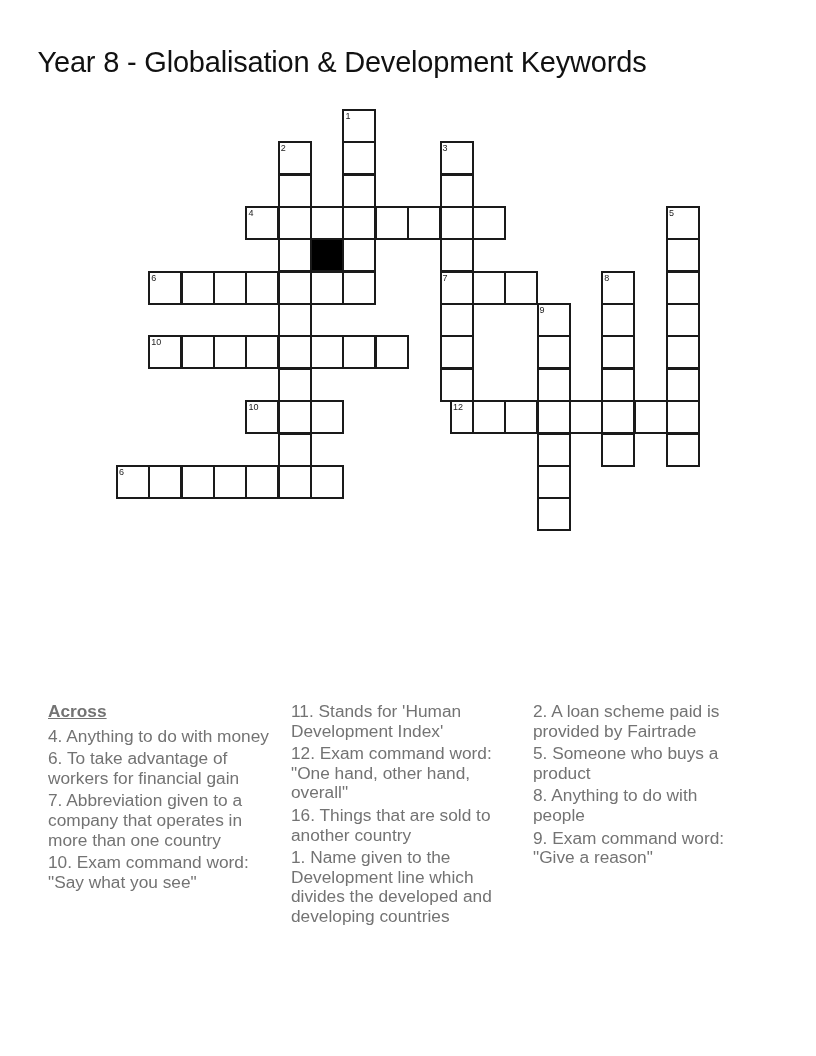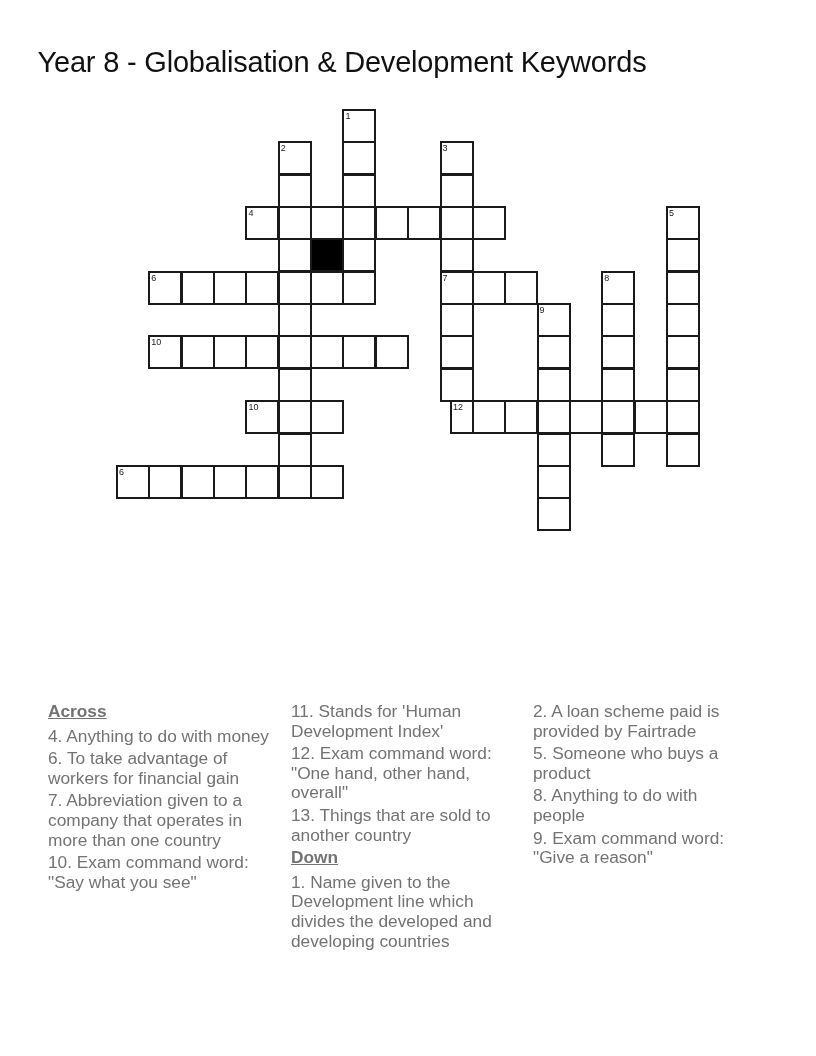--- a/index.html
+++ b/index.html
@@ -192,22 +192,21 @@
   <div class="heading">Across</div>
   <div class="clue"><span class="n">4.</span><span> Anything to do with money</span></div>
   <div class="clue"><span class="n">6.</span><span> To take advantage of workers for financial gain</span></div>
   <div class="clue" style="width:200px"><span class="n">7.</span><span> Abbreviation given to a company that operates in more than one country</span></div>
   <div class="clue"><span class="n">10.</span><span> Exam command word: "Say what you see"</span></div>
 </div>
 
 <div class="clues" id="col-b">
   <div class="clue"><span class="n">11.</span><span> Stands for 'Human Development Index'</span></div>
   <div class="clue" style="width:210px"><span class="n">12.</span><span> Exam command word: "One hand, other hand, overall"</span></div>
-  <div class="clue"><span class="n">13.</span><span> Things that are sold to another country</span></div>
-  <div class="heading">Down</div>
+  <div class="clue"><span class="n">16.</span><span> Things that are sold to another country</span></div>
   <div class="clue"><span class="n">1.</span><span> Name given to the Development line which divides the developed and developing countries</span></div>
 </div>
 
 <div class="clues" id="col-c">
   <div class="clue" style="width:200px"><span class="n">2.</span><span> A loan scheme paid is provided by Fairtrade</span></div>
   <div class="clue" style="width:210px"><span class="n">5.</span><span> Someone who buys a product</span></div>
   <div class="clue" style="width:210px"><span class="n">8.</span><span> Anything to do with people</span></div>
   <div class="clue"><span class="n">9.</span><span> Exam command word: "Give a reason"</span></div>
 </div>
 

